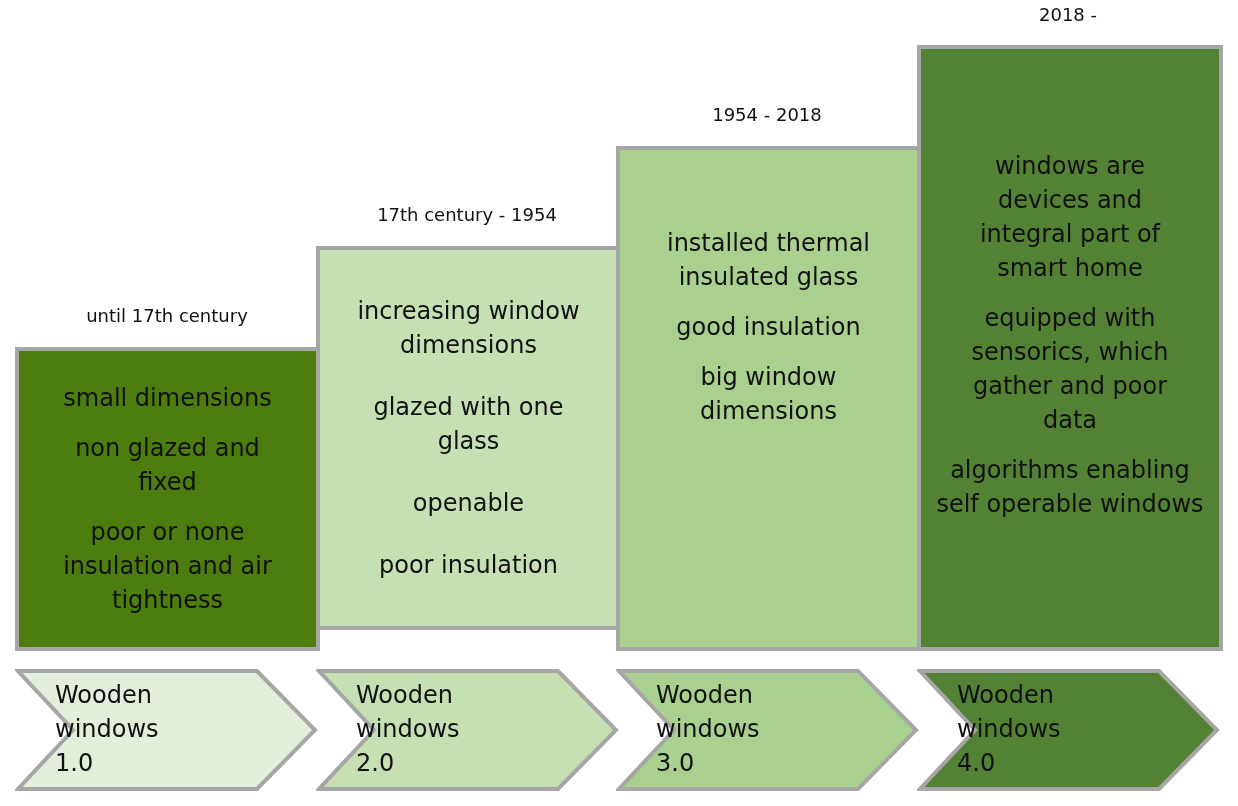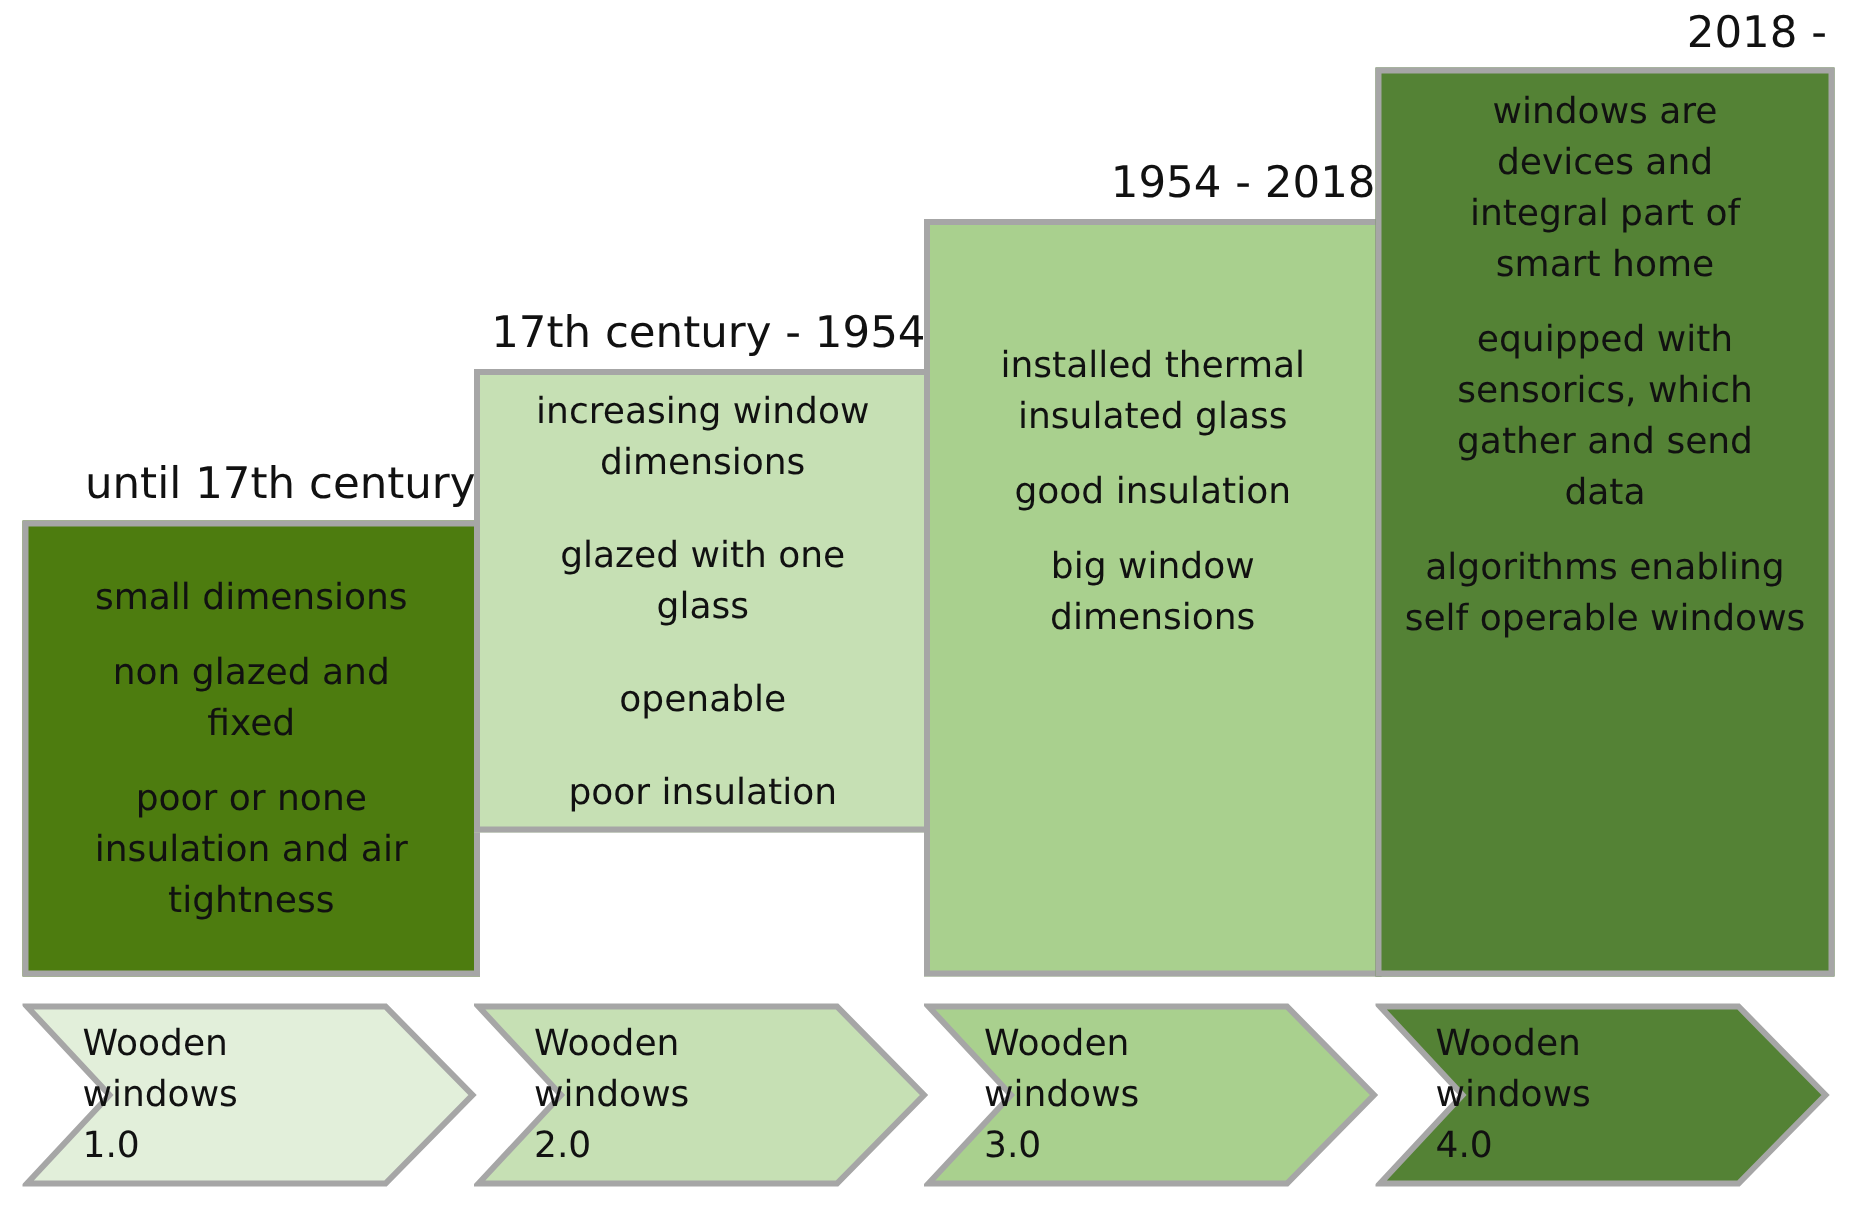--- a/index.html
+++ b/index.html
@@ -1,52 +1,52 @@
 <!DOCTYPE html>
 <html><head>
 <meta charset="utf-8">
 <style>
   html,body{margin:0;padding:0;background:#fff;}
   body{width:1238px;height:806px;position:relative;overflow:hidden;font-family:"DejaVu Sans","Liberation Sans",sans-serif;color:#111;}
-  .period{position:absolute;text-align:right;font-size:29px;white-space:nowrap;}
+  .period{position:absolute;text-align:center;font-size:18px;white-space:nowrap;}
   .box{position:absolute;box-sizing:border-box;border:4px solid #a6a6a6;display:flex;flex-direction:column;justify-content:center;align-items:center;text-align:center;font-size:24px;line-height:34px;}
   .box .item{margin:8px 0;}
   .arrow{position:absolute;top:668px;width:303px;height:124px;}
   .arrow svg{position:absolute;left:0;top:0;}
   .arrow .lbl{position:absolute;left:40px;right:40px;top:10px;text-align:left;font-size:24px;line-height:34px;}
 </style>
 </head>
 <body>
 
 <div class="period" style="left:17px;width:300px;top:305px;">until 17th century</div>
 <div class="box" style="left:15px;top:347px;width:305px;height:304px;background:#4d7c0f;">
   <div class="item" style="width:260px">small dimensions</div>
   <div class="item" style="width:240px">non glazed and fixed</div>
   <div class="item" style="width:260px">poor or none insulation and air tightness</div>
 </div>
 
 <div class="period" style="left:317px;width:300px;top:204px;">17th century - 1954</div>
-<div class="box" style="left:316px;top:246px;width:305px;height:309px;background:#c6e0b4;gap:12px;">
+<div class="box" style="left:316px;top:246px;width:305px;height:384px;background:#c6e0b4;gap:12px;">
   <div class="item" style="width:270px">increasing window dimensions</div>
   <div class="item" style="width:240px">glazed with one glass</div>
   <div class="item" style="width:260px">openable</div>
   <div class="item" style="width:260px">poor insulation</div>
 </div>
 
 <div class="period" style="left:617px;width:300px;top:104px;">1954 - 2018</div>
 <div class="box" style="left:616px;top:146px;width:305px;height:505px;background:#a9d08e;justify-content:flex-start;padding-top:68px;">
   <div class="item" style="width:260px">installed thermal insulated glass</div>
   <div class="item" style="width:260px">good insulation</div>
   <div class="item" style="width:200px">big window dimensions</div>
 </div>
 
 <div class="period" style="left:918px;width:300px;top:4px;">2018 -</div>
-<div class="box" style="left:917px;top:45px;width:306px;height:606px;background:#548235;justify-content:flex-start;">
+<div class="box" style="left:917px;top:45px;width:306px;height:606px;background:#548235;justify-content:flex-start;padding-top:92px;">
   <div class="item" style="width:220px">windows are devices and integral part of smart home</div>
-  <div class="item" style="width:240px">equipped with sensorics, which gather and send data</div>
+  <div class="item" style="width:240px">equipped with sensorics, which gather and poor data</div>
   <div class="item" style="width:270px">algorithms enabling self operable windows</div>
 </div>
 
 <div class="arrow" style="left:15px;">
   <svg width="303" height="124">
       <polygon points="3,3 242,3 300,62 242,121 3,121 58,62" fill="#e2efda" stroke="#a6a6a6" stroke-width="4"></polygon>
     </svg>
   <div class="lbl">
       <div>Wooden</div>
       <div>windows</div>

